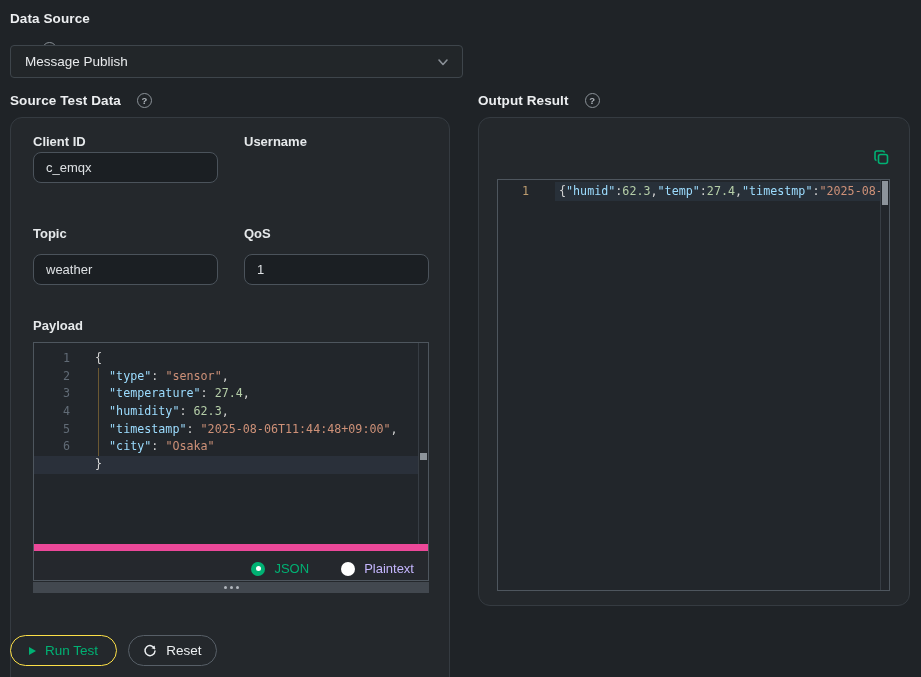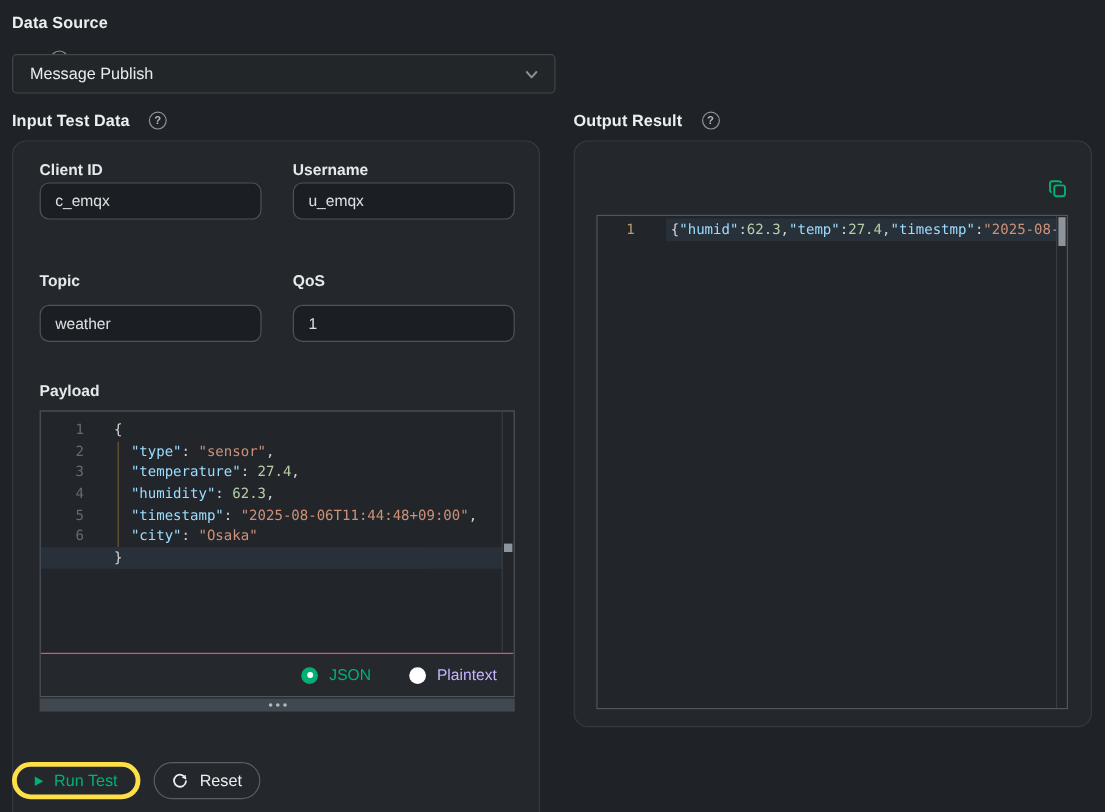--- a/index.html
+++ b/index.html
@@ -37,21 +37,21 @@
   .gutter{position:absolute;left:0;top:7px;width:36px;text-align:right;color:#616b76;}
   .gut-n{height:17.7px;}
   .gut-n.active{color:#c8cfd6;}
   .code-col{position:absolute;left:61px;top:7px;right:9px;}
   .code-line{height:17.7px;white-space:pre;}
   .code-line.hl{background:#2a303a;box-shadow:-61px 0 0 #2a303a;}
   .tk-key{color:#9cdcfe;}.tk-str{color:#ce9178;}.tk-num{color:#b5cea8;}.tk-pun{color:#d4d4d4;}
   .indent-guide{position:absolute;left:64px;top:25px;width:1px;height:88px;background:#6b5832;}
   .scroll-track{position:absolute;right:0;top:0;width:9px;height:201px;border-left:1px solid #373d44;}
   .thumb{position:absolute;background:#8d949b;cursor:grab;}
-  .editor-footer{position:absolute;left:0;top:201px;right:0;height:36px;border-top:1px solid #ec4899;
+  .editor-footer{position:absolute;left:0;top:201px;right:0;height:36px;border-top:7px solid #ec4899;
                  background:#25282d;display:flex;align-items:center;justify-content:flex-end;gap:32px;
                  padding-right:14px;font-family:"Liberation Sans",sans-serif;font-size:13px;cursor:default;}
   .radio{display:flex;align-items:center;gap:9px;cursor:pointer;}
   .radio-dot{width:14px;height:14px;border-radius:50%;position:relative;}
   .radio.sel .radio-dot{background:#00b173;}
   .radio.sel .radio-dot::after{content:"";position:absolute;left:4.5px;top:4.5px;width:5px;height:5px;
                                border-radius:50%;background:#fff;}
   .radio.sel .r-lbl{color:#00b173;font-weight:500;}
   .radio.unsel .radio-dot{background:#ffffff;}
   .radio.unsel .r-lbl{color:#c4b5fd;font-weight:500;}
@@ -68,21 +68,21 @@
               font-family:"DejaVu Sans Mono",monospace;font-size:11.7px;line-height:19px;cursor:text;}
   .out-hl{position:absolute;left:57px;top:2px;right:8px;height:19px;background:#283039;}
   .out-gutter{position:absolute;left:0;top:2px;width:31px;text-align:right;color:#bd9c6f;height:19px;}
   .out-code{position:absolute;left:61px;top:2px;right:8px;height:19px;white-space:pre;overflow:hidden;}
   .out-track{position:absolute;right:0;top:0;width:8px;height:100%;border-left:1px solid #373d44;}
 
   
   .btn{position:absolute;height:31px;border-radius:16px;display:flex;align-items:center;justify-content:center;
        gap:9px;font-size:13.5px;cursor:pointer;background:transparent;box-sizing:border-box;
        font-family:"Liberation Sans",sans-serif;}
-  .btn.run{left:10px;top:635px;width:107px;border:4px solid #fde047;color:#00b173;font-weight:500;}
+  .btn.run{left:10px;top:635px;width:107px;border:1px solid #fde047;color:#00b173;font-weight:500;}
   .btn.reset{left:128px;top:635px;width:89px;border:1px solid #575f67;color:#eceff1;font-weight:500;}
   .play{width:0;height:0;border-left:7px solid #00b173;border-top:4.5px solid transparent;
         border-bottom:4.5px solid transparent;}
 </style>
 </head>
 <body>
 
 <div class="page">
 
   <div class="sec-row" style="left:10px;top:11px;flex-direction:column;">
@@ -91,34 +91,33 @@
   </div>
 
   <div class="dropdown">
     <span>Message Publish</span>
     <svg width="14" height="14" viewBox="0 0 14 14">
       <polyline points="3,5 7,9.5 11,5" fill="none" stroke="#8a9097" stroke-width="1.6" stroke-linecap="round" stroke-linejoin="round"></polyline>
     </svg>
   </div>
 
   <div class="sec-row" style="left:10px;top:93px;">
-    <span class="sec-lbl">Input Test Data</span>
+    <span class="sec-lbl">Source Test Data</span>
     <span class="help">?</span>
   </div>
   <div class="sec-row" style="left:478px;top:93px;">
     <span class="sec-lbl">Output Result</span>
     <span class="help">?</span>
   </div>
 
   <div class="card input">
     <span class="f-label" style="left:22px;top:16px;">Client ID</span>
     <input class="t-input" style="left: 22px; top: 34px;" value="c_emqx">
 
     <span class="f-label" style="left:233px;top:16px;">Username</span>
-    <input class="t-input" style="left: 233px; top: 34px;" value="u_emqx">
 
     <span class="f-label" style="left:22px;top:108px;">Topic</span>
     <input class="t-input" style="left: 22px; top: 136px;" value="weather">
 
     <span class="f-label" style="left:233px;top:108px;">QoS</span>
     <input class="t-input" style="left: 233px; top: 136px;" value="1">
 
     <span class="f-label" style="left:22px;top:200px;">Payload</span>
 
     <div class="editor">

